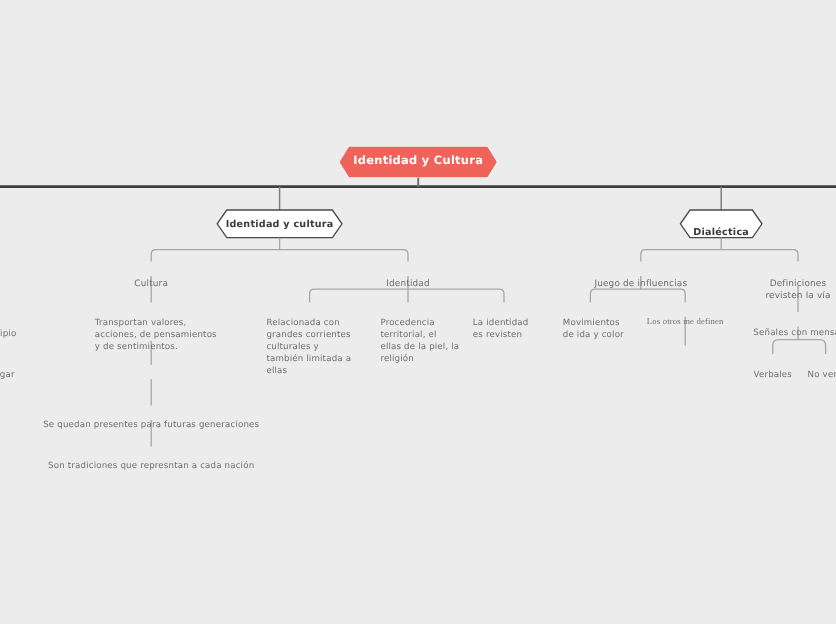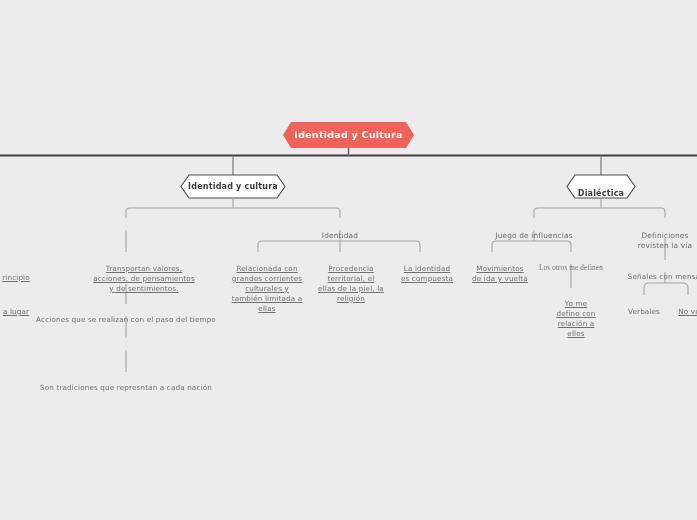--- a/index.html
+++ b/index.html
@@ -70,21 +70,21 @@
   
   .leaf {
     position: absolute;
     font-size: 7.2px;
     color: #707070;
     line-height: 1.38;
     letter-spacing: 0.15px;
     white-space: pre-line;
   }
   .leaf.center { text-align: center; }
-  .leaf.left   { text-align: center; text-decoration: underline; }
+  .leaf.left   { text-align: left; }
   .lvl3 {
     font-size: 7.4px;
     color: #6b6b6b;
   }
 </style>
 </head>
 <body>
 
 <div id="canvas">
 
@@ -132,20 +132,23 @@
   </div>
 
   <div class="node hex2" style="left:181px; top:175px; width:104px; height:23px;">
     <span class="hexlabel">Identidad y cultura</span>
   </div>
 
   <div class="node hex2" style="left:567px; top:175px; width:68px; height:23px;align-items:flex-end;">
     <span class="hexlabel">Dialéctica</span>
   </div>
 
+  <div class="leaf center lvl3" style="left:86px; top:221px; width:80px;">
+    <span>Cultura</span>
+  </div>
 
   <div class="leaf center lvl3" style="left:300px; top:221px; width:80px;">
     <span>Identidad</span>
   </div>
 
   <div class="leaf center lvl3" style="left:479px; top:221px; width:110px;">
     <span>Juego de influencias</span>
   </div>
 
   <div class="leaf center lvl3" style="left:623px; top:221px; width:84px;">
@@ -160,24 +163,24 @@
   <div class="leaf left" style="left:-14px; top:297px; width:60px;">
     <span>a lugar</span>
   </div>
 
   <div class="leaf left" style="left:79px; top:254px; width:130px;">
     <span>Transportan valores,
 acciones, de pensamientos
 y de sentimientos.</span>
   </div>
 
-  <div class="leaf center" style="left:36px; top:305px; width:180px;">
-    <span>Acciones que se realizan con el paso del tiempo</span>
-  </div>
-
+
+  <div class="leaf center" style="left:36px; top:339px; width:180px;">
+    <span>Se quedan presentes para futuras generaciones</span>
+  </div>
 
   <div class="leaf left" style="left:222px; top:254px; width:90px;">
     <span>Relacionada con
 grandes corrientes
 culturales y
 también limitada a ellas</span>
   </div>
 
   <div class="leaf center" style="left:36px; top:373px; width:180px;">
     <span>Son tradiciones que represntan a cada nación</span>
@@ -185,38 +188,32 @@
 
   <div class="leaf left" style="left:317px; top:254px; width:68px;">
     <span>Procedencia
 territorial, el
 ellas de la piel, la
 religión</span>
   </div>
 
   <div class="leaf left" style="left:394px; top:254px; width:66px;">
     <span>La identidad
-es compuesta</span>
+es revisten</span>
   </div>
 
   <div class="leaf left" style="left:469px; top:254px; width:62px;">
     <span>Movimientos
-de ida y vuelta</span>
+de ida y color</span>
   </div>
 
   <div class="leaf center" style="left:524px; top:254px; width:94px;font-family:Liberation Serif, serif;">
     <span>Los otros me definen</span>
   </div>
 
-  <div class="leaf left" style="left:552px; top:289px; width:48px;">
-    <span>Yo me
-defino con
-relación a
-ellos</span>
-  </div>
 
   <div class="leaf center" style="left:607px; top:262px; width:116px;">
     <span>Señales con mensaj</span>
   </div>
 
   <div class="leaf center" style="left:618px; top:297px; width:52px;">
     <span>Verbales</span>
   </div>
 
   <div class="leaf left" style="left:673px; top:297px; width:40px;">

